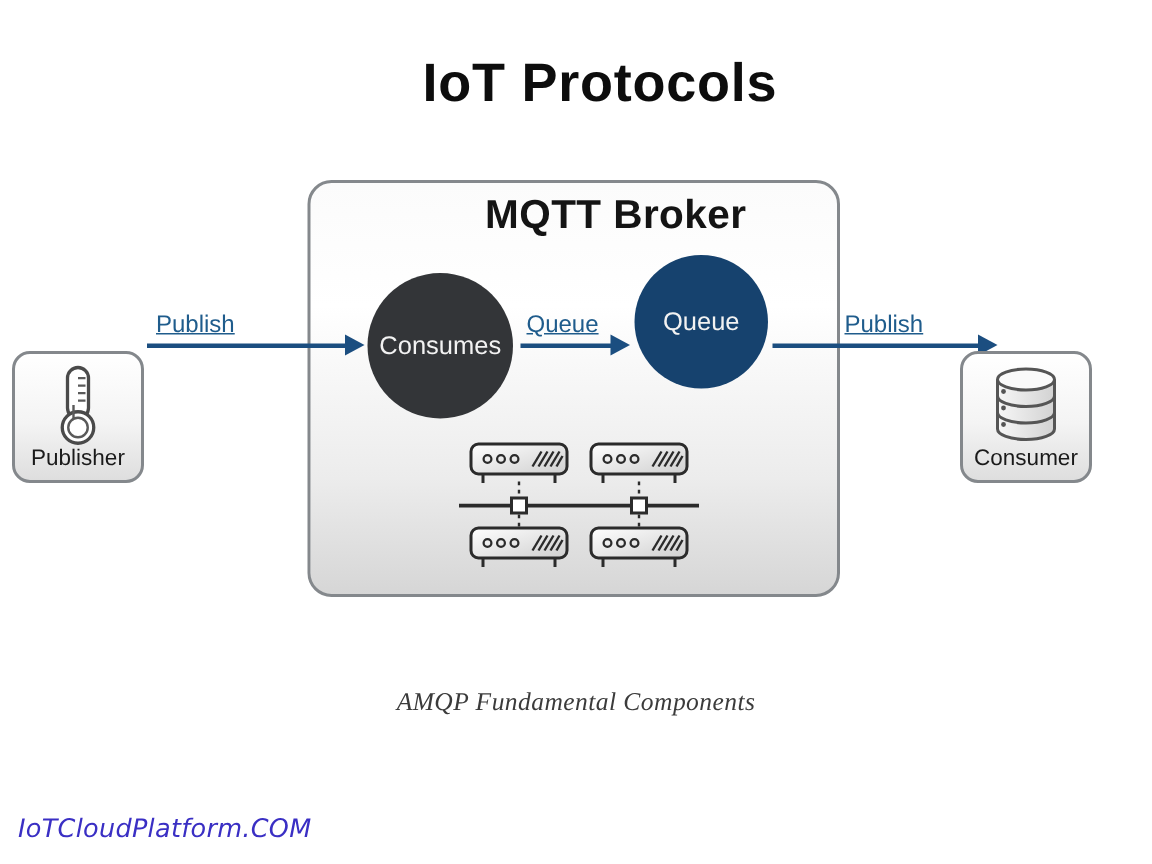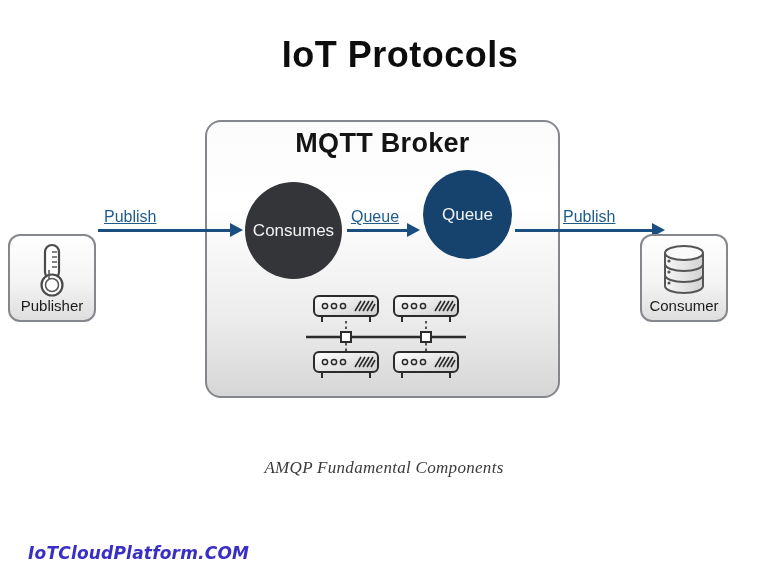--- a/index.html
+++ b/index.html
@@ -14,21 +14,21 @@
     left:16px;top:34px;width:768px;text-align:center;
     font-size:36px;font-weight:700;color:#0d0d0d;letter-spacing:.5px;
   }
   .broker-box{
     left:205px;top:120px;width:351px;height:274px;
     border:2px solid var(--box-border);border-radius:16px;
     background:linear-gradient(180deg,#fbfbfb 0%,#ffffff 30%,#ececec 72%,#d6d6d6 100%);
   }
   .broker-title{
     left:205px;top:128px;width:355px;text-align:center;
-    font-size:27px;font-weight:700;color:#141414;letter-spacing:.3px;
+    font-size:27px;font-weight:700;color:#141414;letter-spacing:.3px;padding-left:28px;
   }
   .circle{
     border-radius:50%;display:flex;align-items:center;justify-content:center;
     color:#f2f2f2;font-size:17px;
   }
   .circle-exchange{left:245px;top:182px;width:97px;height:97px;background:var(--exchange-fill);}
   .circle-queue{left:423px;top:170px;width:89px;height:89px;background:var(--queue-fill);}
   .arrow-line{height:3px;background:var(--arrow);top:229px;}
   .arrow-head{
     width:0;height:0;top:223px;
@@ -48,21 +48,21 @@
   .node-box .icon{flex:1;display:flex;align-items:center;justify-content:center;padding-top:6px;}
   .node-label{font-size:15px;color:#1a1a1a;padding-bottom:6px;}
   .publisher-box{left:8px;}
   .consumer-box{left:640px;}
   .cluster{left:306px;top:294px;}
   .caption{
     left:0;top:458px;width:768px;text-align:center;
     font-style:italic;font-size:17px;color:#3b3b3b;letter-spacing:.3px;font-family:Liberation Serif, serif;
   }
   .footer{
-    left:28px;top:543px;font-weight:700;font-style:italic;font-size:17px;
+    left:12px;top:543px;font-weight:400;font-style:italic;font-size:17px;
     color:var(--footer);font-family:"DejaVu Sans",sans-serif;letter-spacing:.2px;
   }
 </style>
 </head>
 <body style="--exchange-fill: #333538; --queue-fill: #16426e; --arrow: #1b4e80; --arrow-label: #1f5c8c; --footer: #3a2fc4;">
 
 <div class="abs page-title">IoT Protocols</div>
 
 <div class="abs broker-box"></div>
 <div class="abs broker-title">MQTT Broker</div>

